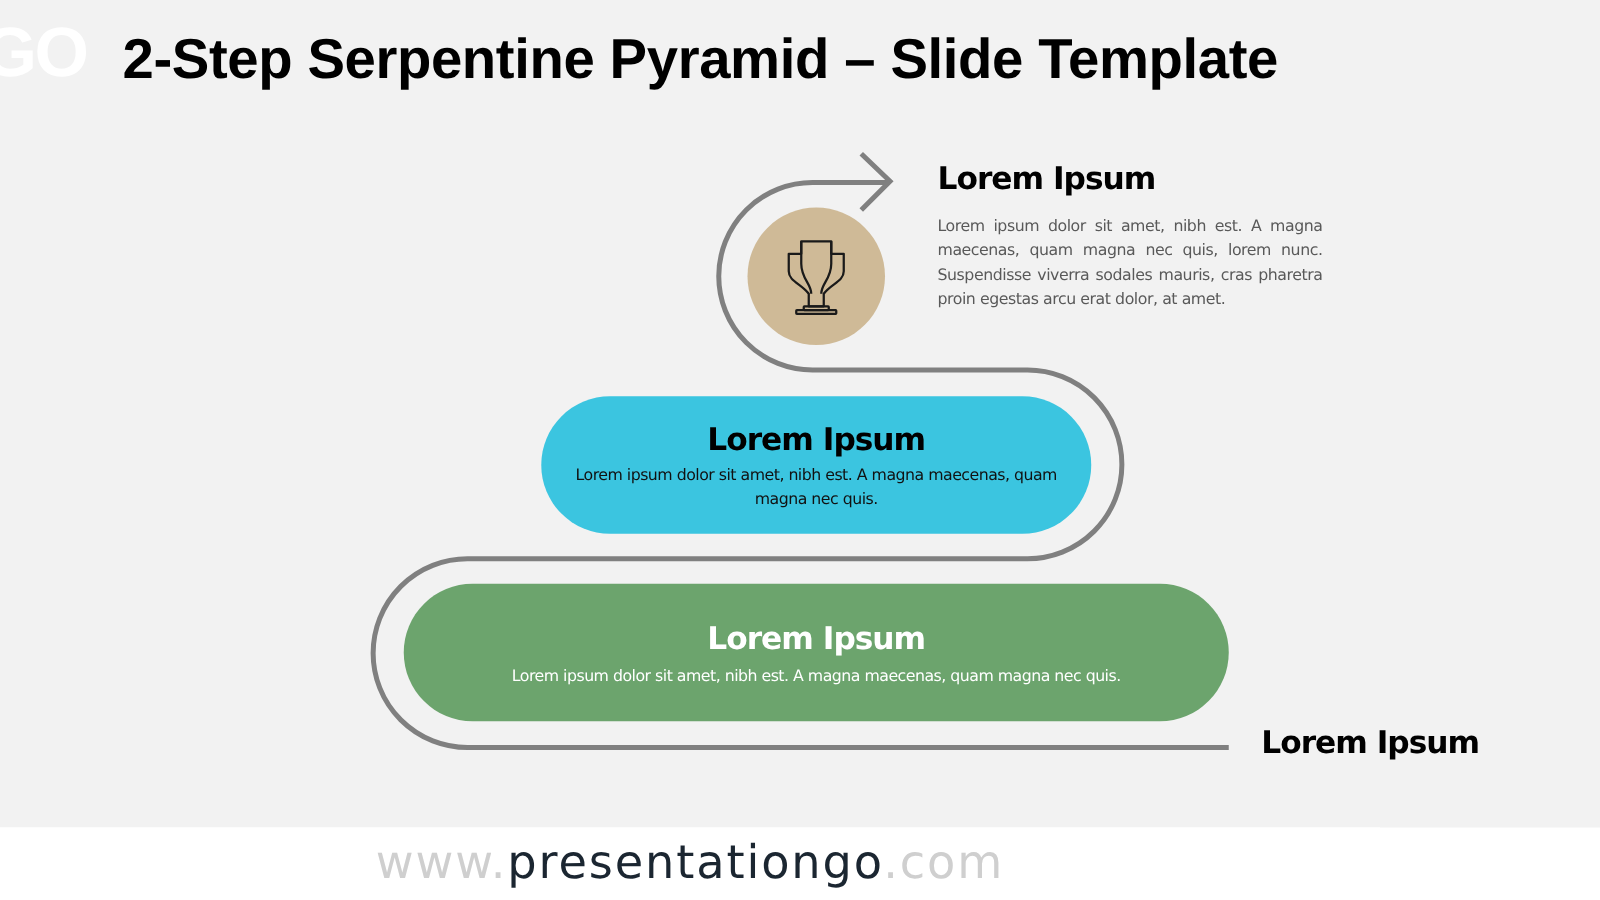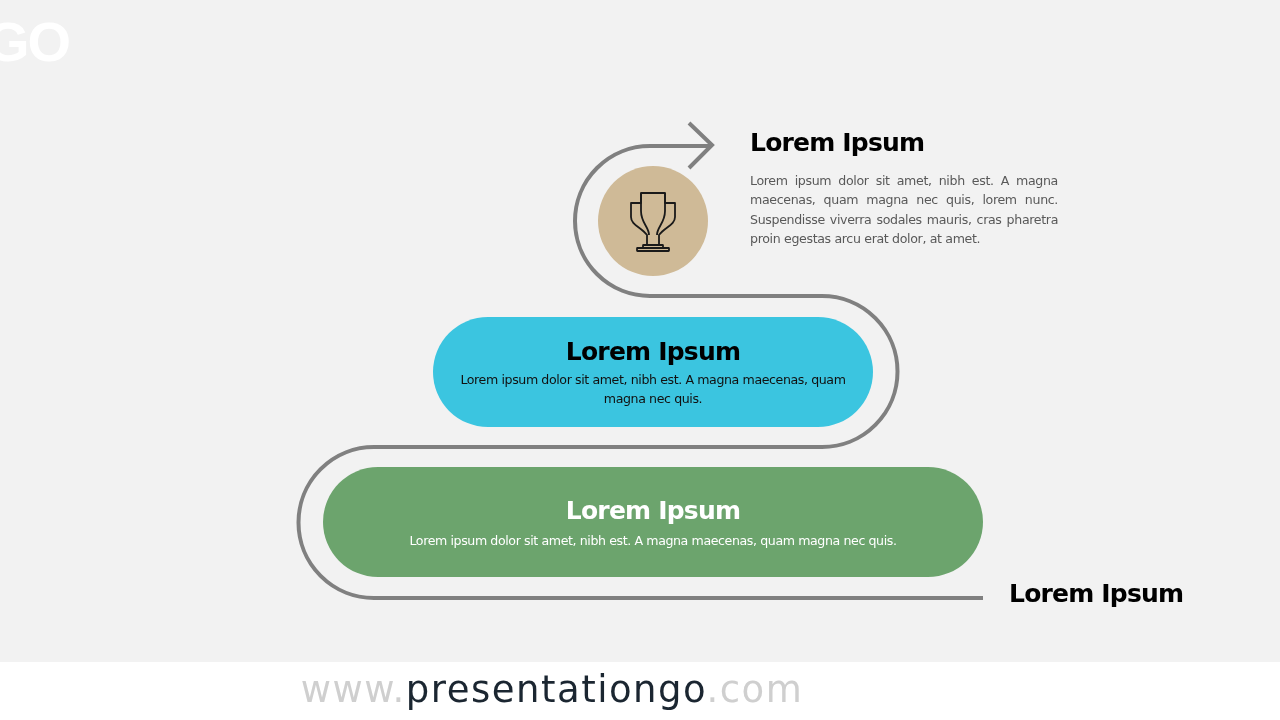--- a/index.html
+++ b/index.html
@@ -28,20 +28,21 @@
     .footer-www, .footer-tld { color: #CFCFCF; }
     .footer-domain { color: #1B2631; }
   </style>
 </head>
 <body>
 
 <div class="slide">
 
   <div class="logo-fragment">GO</div>
 
+  <h1 class="title">2-Step Serpentine Pyramid – Slide Template</h1>
 
   <svg class="path-svg" width="1280" height="662" viewBox="0 0 1280 662">
     <path d="M 710 146 L 650 146 A 75 75 0 0 0 650 296 L 822 296 A 75.5 75.5 0 0 1 822 447 L 374 447 A 75.5 75.5 0 0 0 374 598 L 983 598" fill="none" stroke="#808080" stroke-width="4"></path>
     <polyline points="689,123 712,145 689,168" fill="none" stroke="#808080" stroke-width="4" stroke-linejoin="miter"></polyline>
   </svg>
 
   <div class="icon-circle">
     <svg width="56" height="64" viewBox="0 0 56 64">
       <g fill="none" stroke="#1a1a1a" stroke-width="1.8" stroke-linejoin="round">
         <path d="M 16 4 L 40 4 L 40 14 L 50 14 L 50 28 C 50 36 40 38 34 46 L 34 56 L 22 56 L 22 46 C 16 38 6 36 6 28 L 6 14 L 16 14 Z"></path>

